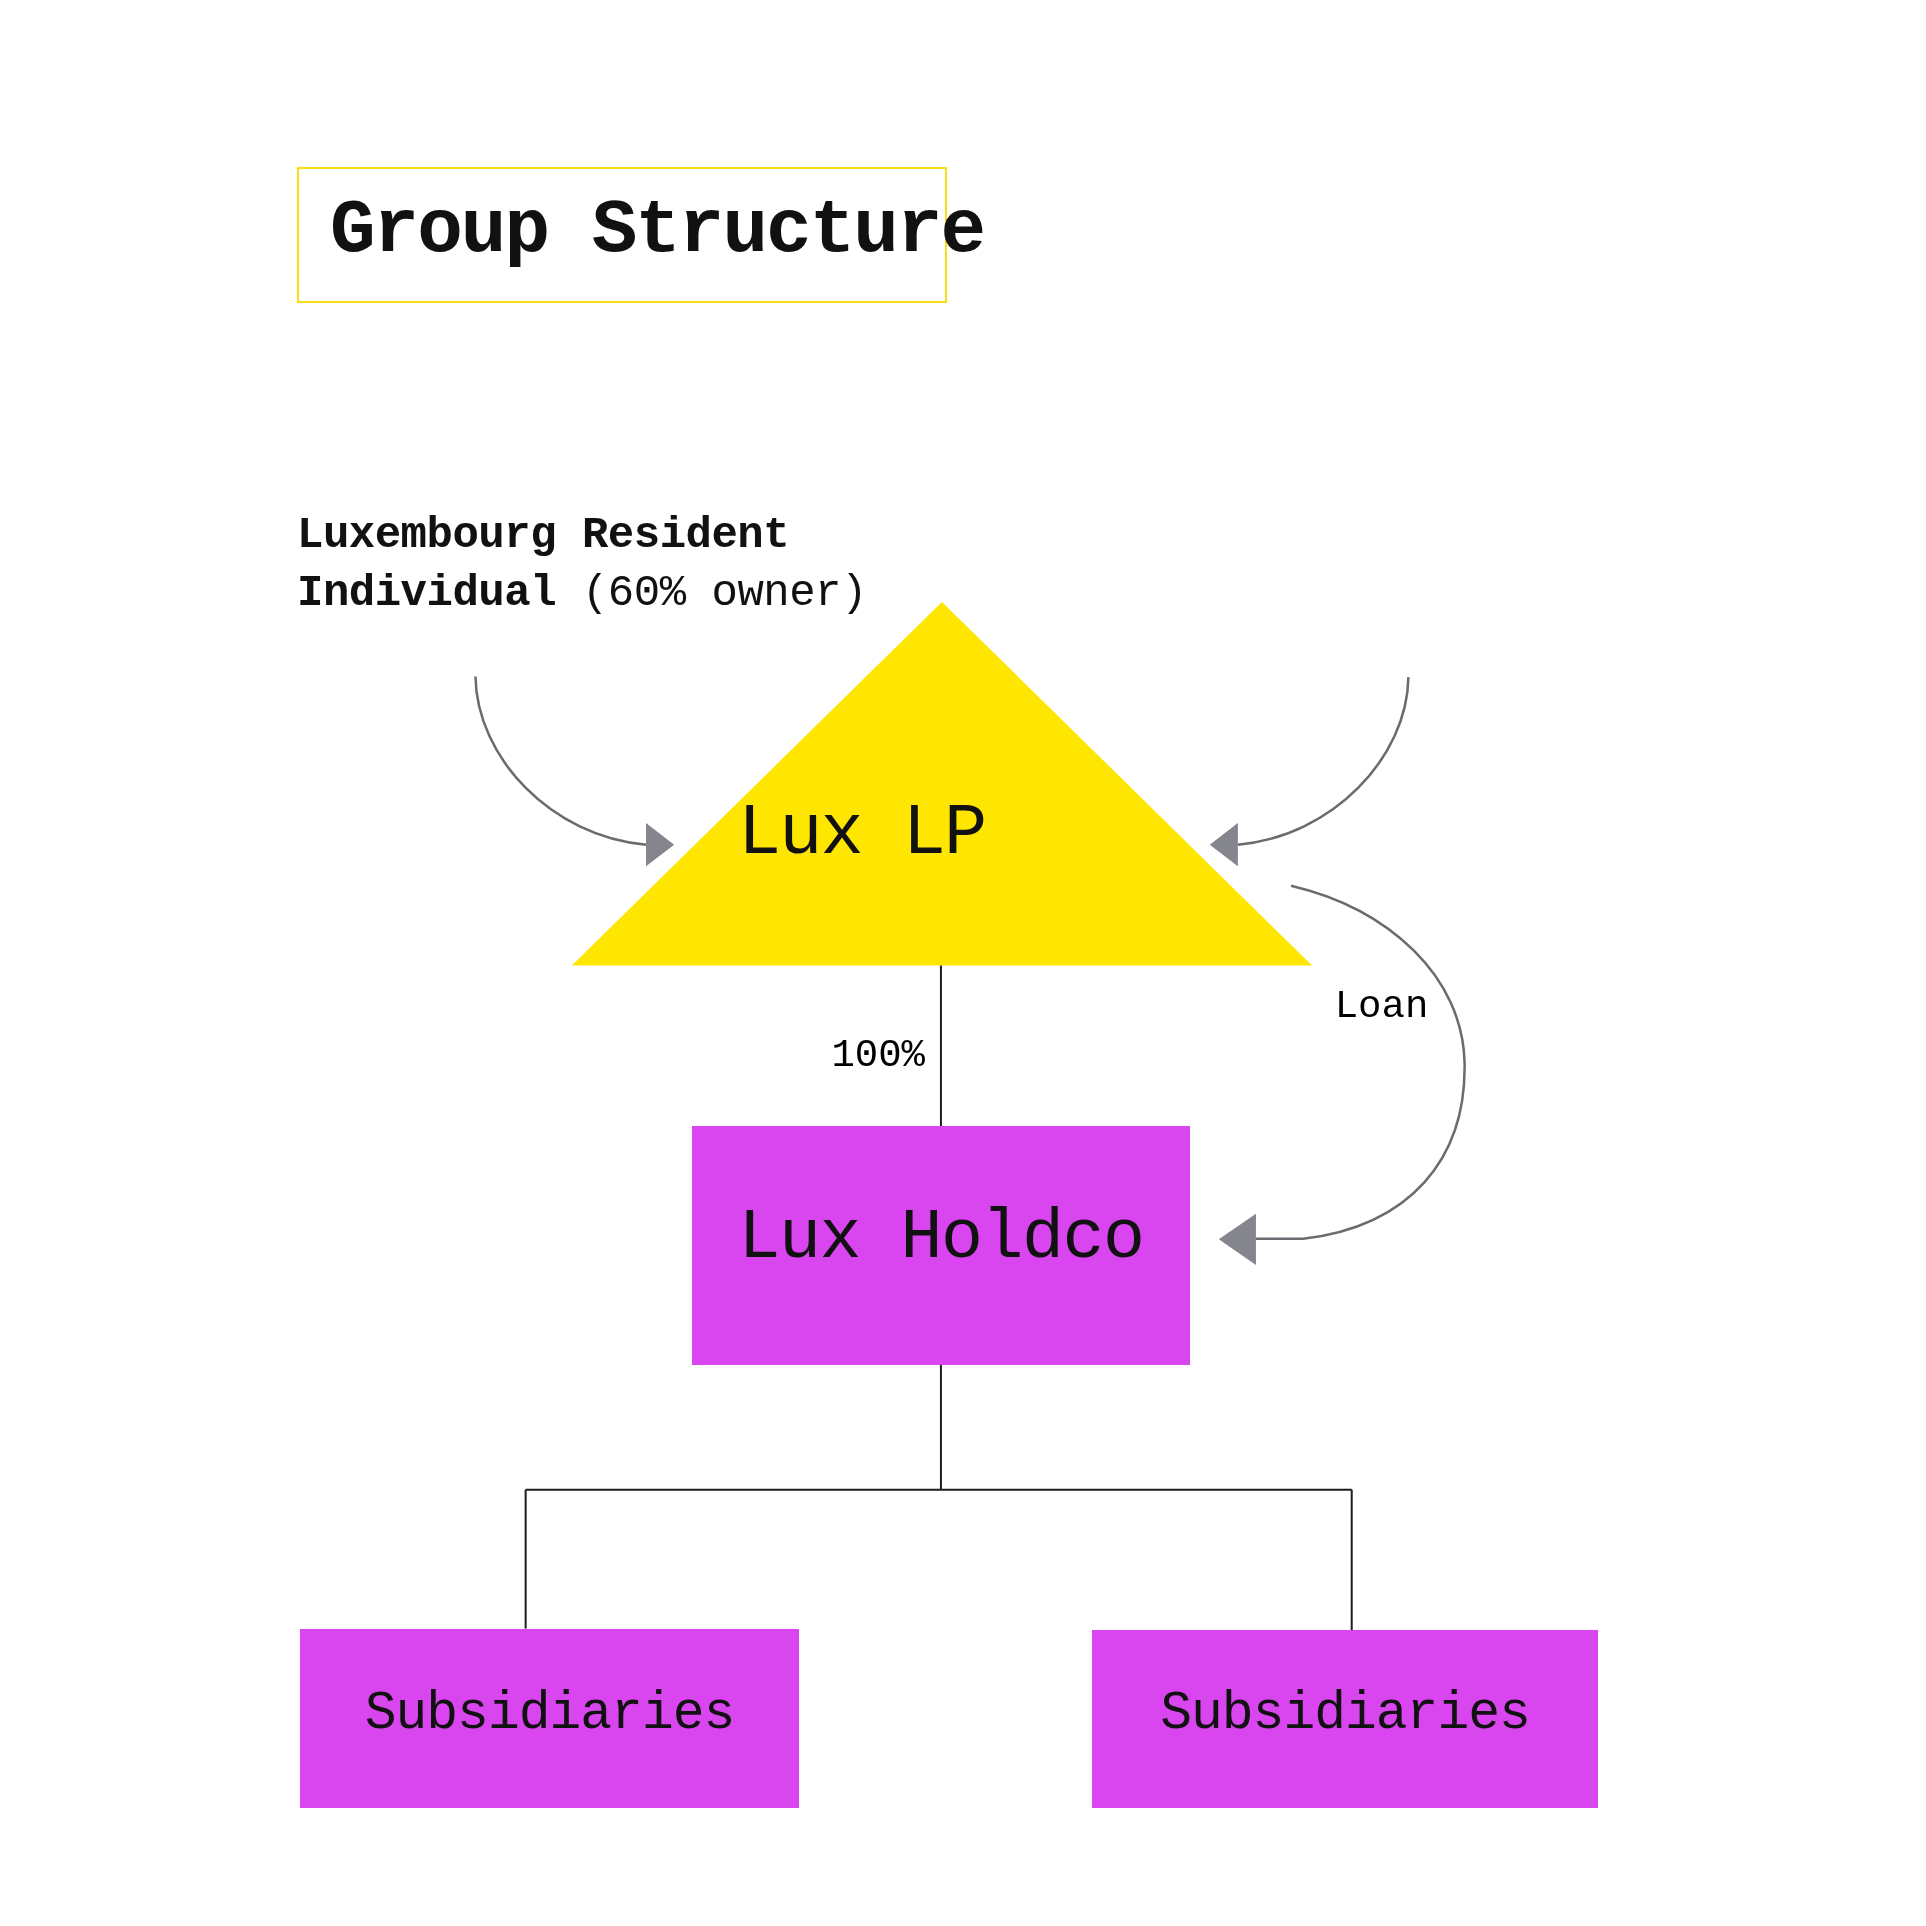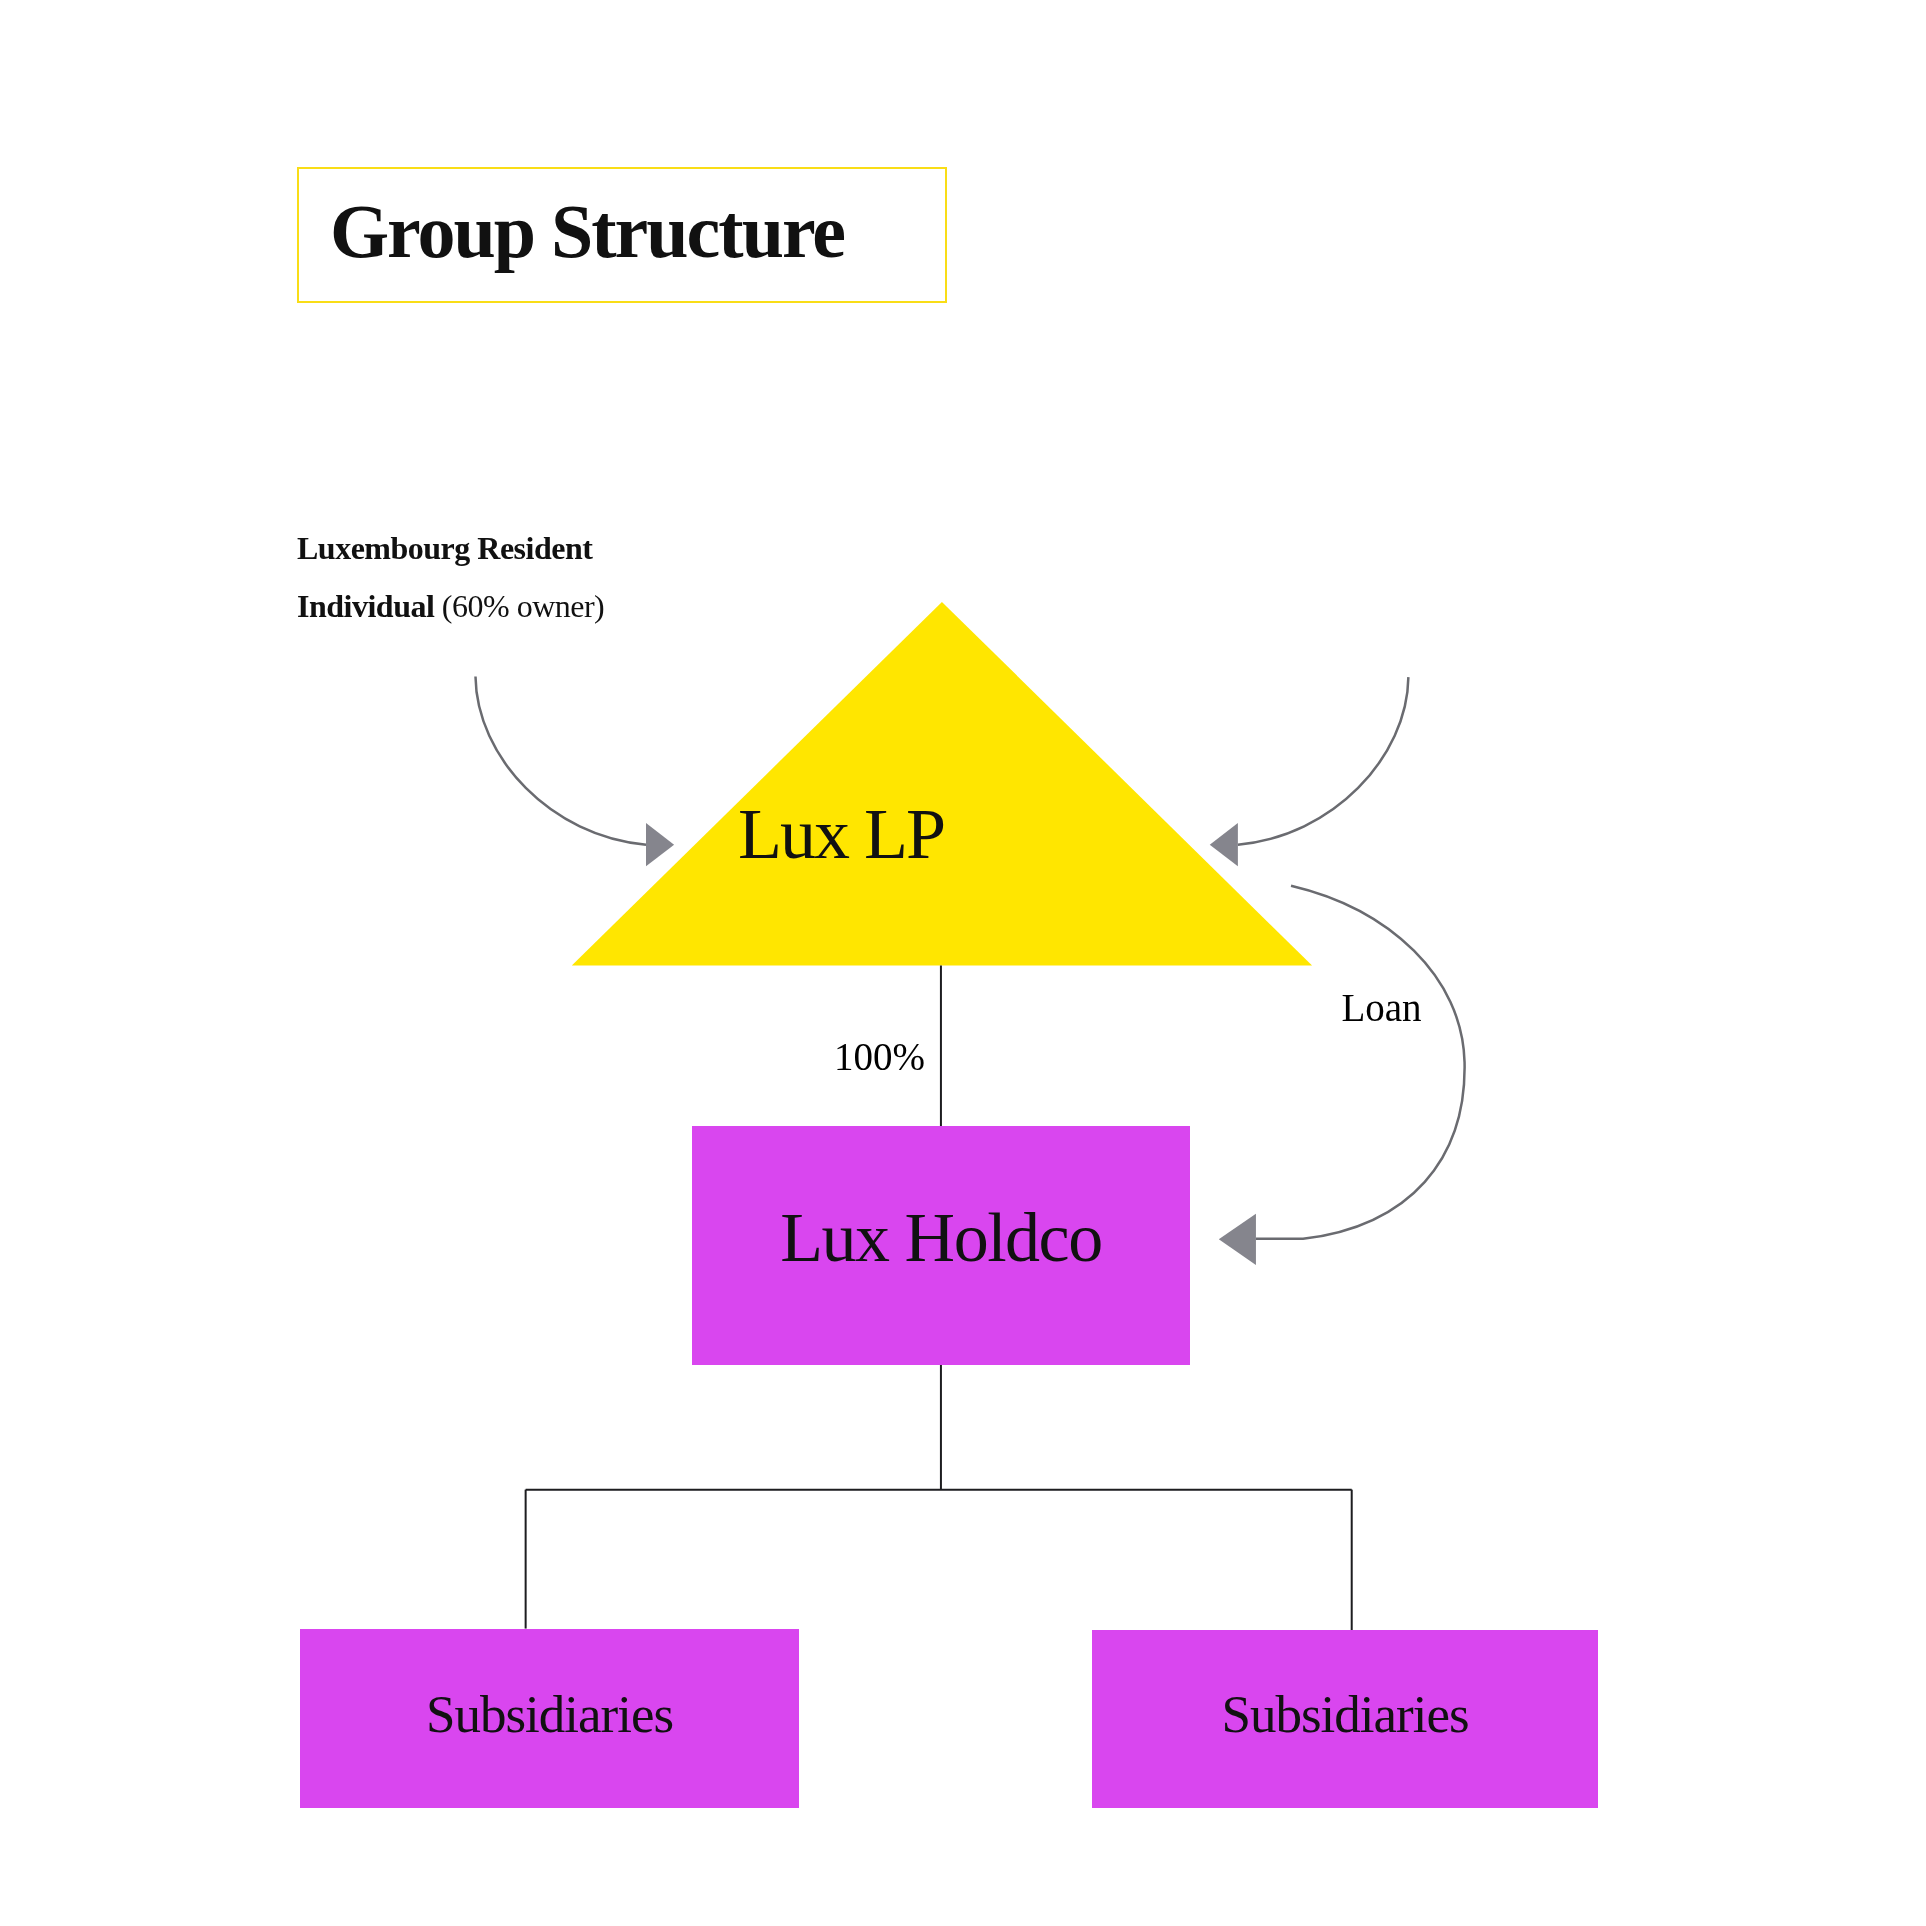--- a/index.html
+++ b/index.html
@@ -1,21 +1,21 @@
 <!DOCTYPE html>
 <html style="font-size:8px"><head>
 <meta charset="utf-8">
 <style>
   html, body { margin: 0; padding: 0; background: #ffffff; }
   .stage {
     position: relative;
     width: 1926px;
     height: 1926px;
     background: #ffffff;
-    font-family: Liberation Serif, serif;
+    font-family: Liberation Mono, monospace;
     color: #0f0f0f;
     overflow: hidden;
   }
   .layer { position: absolute; left: 0; top: 0; }
   
   .title-box {
     position: absolute;
     left: 297px; top: 167px;
     width: 650px; height: 136px;
     border: 2.5px solid #F9DD16;
@@ -28,22 +28,22 @@
     margin: 0;
     font-size: 76px;
     font-weight: 700;
     letter-spacing: -2px;
     color: #111111;
     white-space: nowrap;
   }
   
   .owner-label {
     position: absolute;
-    top: 519px;
-    font-size: 32px;
+    top: 506px;
+    font-size: 44px;
     line-height: 58px;
     letter-spacing: -0.5px;
     color: #111111;
     white-space: nowrap;
   }
   .owner-label .bold { font-weight: 700; }
   .owner-label.left { left: 297px; }
   .owner-label.right { left: 1162px; }
   
   .node-label {

